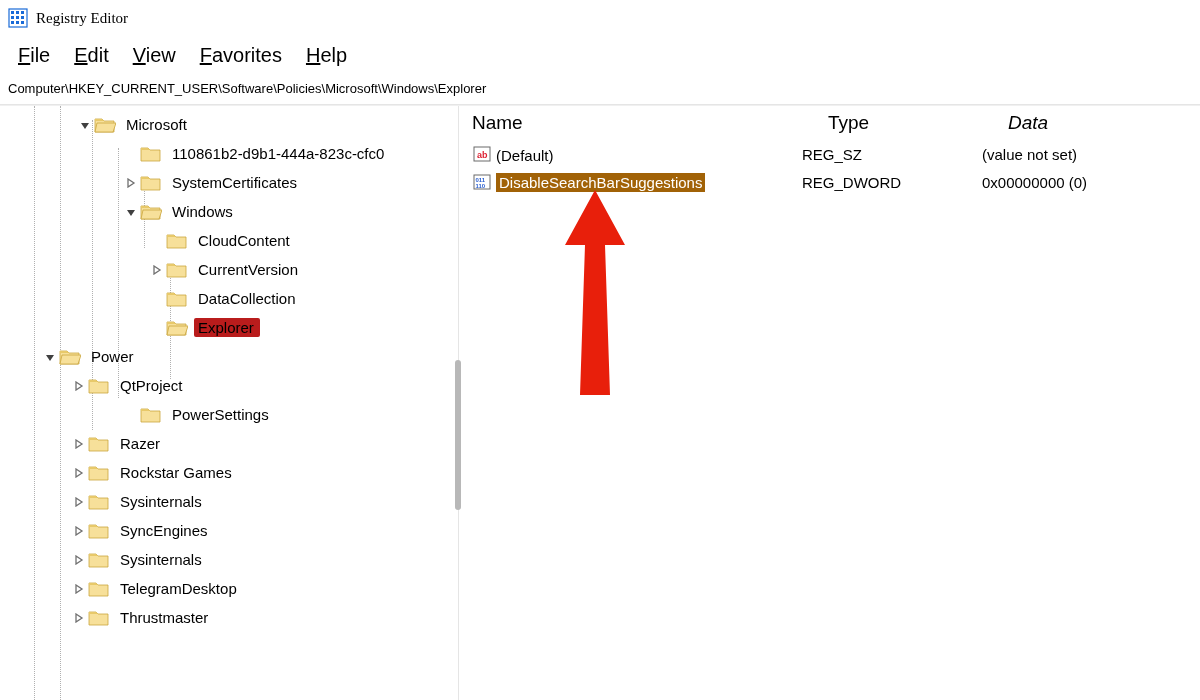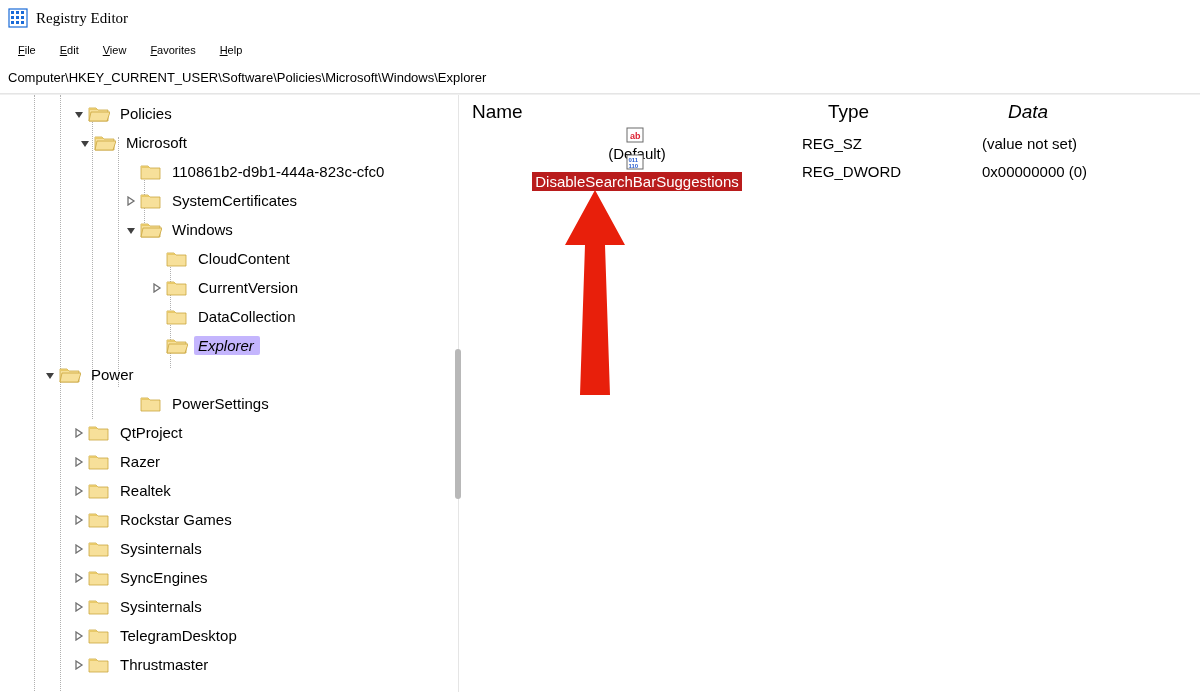--- a/index.html
+++ b/index.html
@@ -1,48 +1,48 @@
 <!DOCTYPE html>
 <html><head>
 <meta charset="utf-8">
 <style>
   * { box-sizing: border-box; margin: 0; padding: 0; }
   body { font-family: "Segoe UI", Tahoma, sans-serif; font-size: 15px; color: #000; background: #fff; width:1200px; height:700px; overflow:hidden; user-select:none; }
   .titlebar { display:flex; align-items:center; height:36px; padding:0 8px; gap:8px;font-family:Liberation Serif, serif; }
   .app-icon svg { display:block; }
   .title-text { font-size:15px; }
   .menubar { display:flex; gap:0; padding:4px 6px; }
-  .menu-item { padding:4px 12px; cursor:default; font-size:11px; }
+  .menu-item { padding:4px 12px; cursor:default; font-size:20px; }
   .menu-item .ul { text-decoration:underline; }
   .addressbar { padding:6px 8px 8px 8px; font-size:13px; border-bottom:1px solid #e5e5e5; }
   .main { display:flex; height:calc(700px - 36px - 32px - 34px); border-top:1px solid #f0f0f0; }
   .tree-pane { width:458px; position:relative; overflow:hidden; }
   .tree { position:relative; padding-top:4px; }
   .divider { width:6px; background:transparent; position:relative; }
   .divider::before { content:""; position:absolute; left:0; top:0; width:1px; height:100%; background:#e5e5e5; }
   .divider-grip { position:absolute; left:-3px; top:254px; width:6px; height:150px; background:#b8b8b8; border-radius:3px; }
   .list-pane { flex:1; padding:0; }
   .list-header { display:flex; padding:6px 0 6px 8px; font-size:19px; }
   .col-name { width:356px; }
   .col-type { width:180px; }
   .col-data { flex:1;font-style:italic; }
   .list-row { display:flex; align-items:center; padding:2px 0 2px 8px; height:28px; }
   .val-icon { width:20px; height:20px; margin-right:4px; display:flex; align-items:center; justify-content:center; }
-  .val-name { width:330px; display:flex; align-items:center;flex-direction:column; }
+  .val-name { width:330px; display:flex; align-items:flex-end; }
   .val-type { width:180px; }
   .val-data { flex:1; }
-  .selected-name { background:#b91c1c; color:#fff; padding:1px 3px; }
+  .selected-name { background:#a16207; color:#fff; padding:1px 3px; }
   
   .node { position:relative; white-space:nowrap; }
   .node-row { display:flex; align-items:center; height:29px; cursor:default; }
   .twisty { width:18px; display:inline-flex; justify-content:center; align-items:center; color:#5a5a5a; font-size:14px; }
   .twisty.blank { visibility:hidden; }
   .folder-icon { width:22px; height:18px; margin-right:6px; display:inline-flex; }
   .node-label { padding:1px 6px 1px 4px; border-radius:2px; }
-  .node-label.sel { background:#c4b5fd;font-style:italic; }
+  .node-label.sel { background:#b91c1c; }
   
   .vline { position:absolute; border-left:1px dotted #b0b0b0; }
   
   .arrow-annot { position:absolute; left:555px; top:190px; pointer-events:none; }
 </style>
 </head>
 <body>
 
 <div class="titlebar">
   <span class="app-icon">
@@ -75,37 +75,20 @@
 <div class="main">
   <div class="tree-pane">
     <div class="tree" id="tree">
         <div class="vline" style="left:34px;top:0;height:700px"></div>
         <div class="vline" style="left:60px;top:0;height:700px"></div>
         <div class="vline" style="left:92px;top:14px;height:310px"></div>
         <div class="vline" style="left:118px;top:42px;height:250px"></div>
         <div class="vline" style="left:144px;top:72px;height:70px"></div>
         <div class="vline" style="left:170px;top:158px;height:115px"></div>
         <div class="node">
-          <div class="node-row" style="padding-left:70px">
-            <span class="twisty ">
-              <svg width="10" height="10">
-                <path d="M1 3 L9 3 L5 9 Z" fill="#404040"></path>
-              </svg>
-            </span>
-            <span class="folder-icon">
-              <svg width="22" height="18" viewBox="0 0 22 18">
-                <path d="M1 3 L8 3 L10 5 L20 5 L20 16 L1 16 Z" fill="#f7e09a" stroke="#caa63e" stroke-width="0.8"></path>
-                <path d="M1 3 L8 3 L10 5 L1 5 Z" fill="#e8c96a"></path>
-                <path d="M3 7 L22 7 L19 16 L1 16 Z" fill="#f7e09a" stroke="#caa63e" stroke-width="0.8"></path>
-              </svg>
-            </span>
-            <span class="node-label ">Policies</span>
-          </div>
-        </div>
-        <div class="node">
           <div class="node-row" style="padding-left:76px">
             <span class="twisty ">
               <svg width="10" height="10">
                 <path d="M1 3 L9 3 L5 9 Z" fill="#404040"></path>
               </svg>
             </span>
             <span class="folder-icon">
               <svg width="22" height="18" viewBox="0 0 22 18">
                 <path d="M1 3 L8 3 L10 5 L20 5 L20 16 L1 16 Z" fill="#f7e09a" stroke="#caa63e" stroke-width="0.8"></path>
                 <path d="M1 3 L8 3 L10 5 L1 5 Z" fill="#e8c96a"></path>
@@ -224,20 +207,36 @@
               <svg width="22" height="18" viewBox="0 0 22 18">
                 <path d="M1 3 L8 3 L10 5 L20 5 L20 16 L1 16 Z" fill="#f7e09a" stroke="#caa63e" stroke-width="0.8"></path>
                 <path d="M1 3 L8 3 L10 5 L1 5 Z" fill="#e8c96a"></path>
                 <path d="M3 7 L22 7 L19 16 L1 16 Z" fill="#f7e09a" stroke="#caa63e" stroke-width="0.8"></path>
               </svg>
             </span>
             <span class="node-label ">Power</span>
           </div>
         </div>
         <div class="node">
+          <div class="node-row" style="padding-left:70px">
+            <span class="twisty ">
+              <svg width="10" height="10">
+                <path d="M2 1 L8 5 L2 9 Z" fill="none" stroke="#707070" stroke-width="1.3"></path>
+              </svg>
+            </span>
+            <span class="folder-icon">
+              <svg width="22" height="18" viewBox="0 0 22 18">
+                <path d="M1 3 L8 3 L10 5 L20 5 L20 16 L1 16 Z" fill="#f7e09a" stroke="#caa63e" stroke-width="0.8"></path>
+                <path d="M1 3 L8 3 L10 5 L1 5 Z" fill="#e8c96a"></path>
+              </svg>
+            </span>
+            <span class="node-label ">QtProject</span>
+          </div>
+        </div>
+        <div class="node">
           <div class="node-row" style="padding-left:122px">
             <span class="twisty blank"></span>
             <span class="folder-icon">
               <svg width="22" height="18" viewBox="0 0 22 18">
                 <path d="M1 3 L8 3 L10 5 L20 5 L20 16 L1 16 Z" fill="#f7e09a" stroke="#caa63e" stroke-width="0.8"></path>
                 <path d="M1 3 L8 3 L10 5 L1 5 Z" fill="#e8c96a"></path>
               </svg>
             </span>
             <span class="node-label ">PowerSettings</span>
           </div>
@@ -248,53 +247,21 @@
               <svg width="10" height="10">
                 <path d="M2 1 L8 5 L2 9 Z" fill="none" stroke="#707070" stroke-width="1.3"></path>
               </svg>
             </span>
             <span class="folder-icon">
               <svg width="22" height="18" viewBox="0 0 22 18">
                 <path d="M1 3 L8 3 L10 5 L20 5 L20 16 L1 16 Z" fill="#f7e09a" stroke="#caa63e" stroke-width="0.8"></path>
                 <path d="M1 3 L8 3 L10 5 L1 5 Z" fill="#e8c96a"></path>
               </svg>
             </span>
-            <span class="node-label ">QtProject</span>
-          </div>
-        </div>
-        <div class="node">
-          <div class="node-row" style="padding-left:70px">
-            <span class="twisty ">
-              <svg width="10" height="10">
-                <path d="M2 1 L8 5 L2 9 Z" fill="none" stroke="#707070" stroke-width="1.3"></path>
-              </svg>
-            </span>
-            <span class="folder-icon">
-              <svg width="22" height="18" viewBox="0 0 22 18">
-                <path d="M1 3 L8 3 L10 5 L20 5 L20 16 L1 16 Z" fill="#f7e09a" stroke="#caa63e" stroke-width="0.8"></path>
-                <path d="M1 3 L8 3 L10 5 L1 5 Z" fill="#e8c96a"></path>
-              </svg>
-            </span>
             <span class="node-label ">Razer</span>
-          </div>
-        </div>
-        <div class="node">
-          <div class="node-row" style="padding-left:70px">
-            <span class="twisty ">
-              <svg width="10" height="10">
-                <path d="M2 1 L8 5 L2 9 Z" fill="none" stroke="#707070" stroke-width="1.3"></path>
-              </svg>
-            </span>
-            <span class="folder-icon">
-              <svg width="22" height="18" viewBox="0 0 22 18">
-                <path d="M1 3 L8 3 L10 5 L20 5 L20 16 L1 16 Z" fill="#f7e09a" stroke="#caa63e" stroke-width="0.8"></path>
-                <path d="M1 3 L8 3 L10 5 L1 5 Z" fill="#e8c96a"></path>
-              </svg>
-            </span>
-            <span class="node-label ">Realtek</span>
           </div>
         </div>
         <div class="node">
           <div class="node-row" style="padding-left:70px">
             <span class="twisty ">
               <svg width="10" height="10">
                 <path d="M2 1 L8 5 L2 9 Z" fill="none" stroke="#707070" stroke-width="1.3"></path>
               </svg>
             </span>
             <span class="folder-icon">

